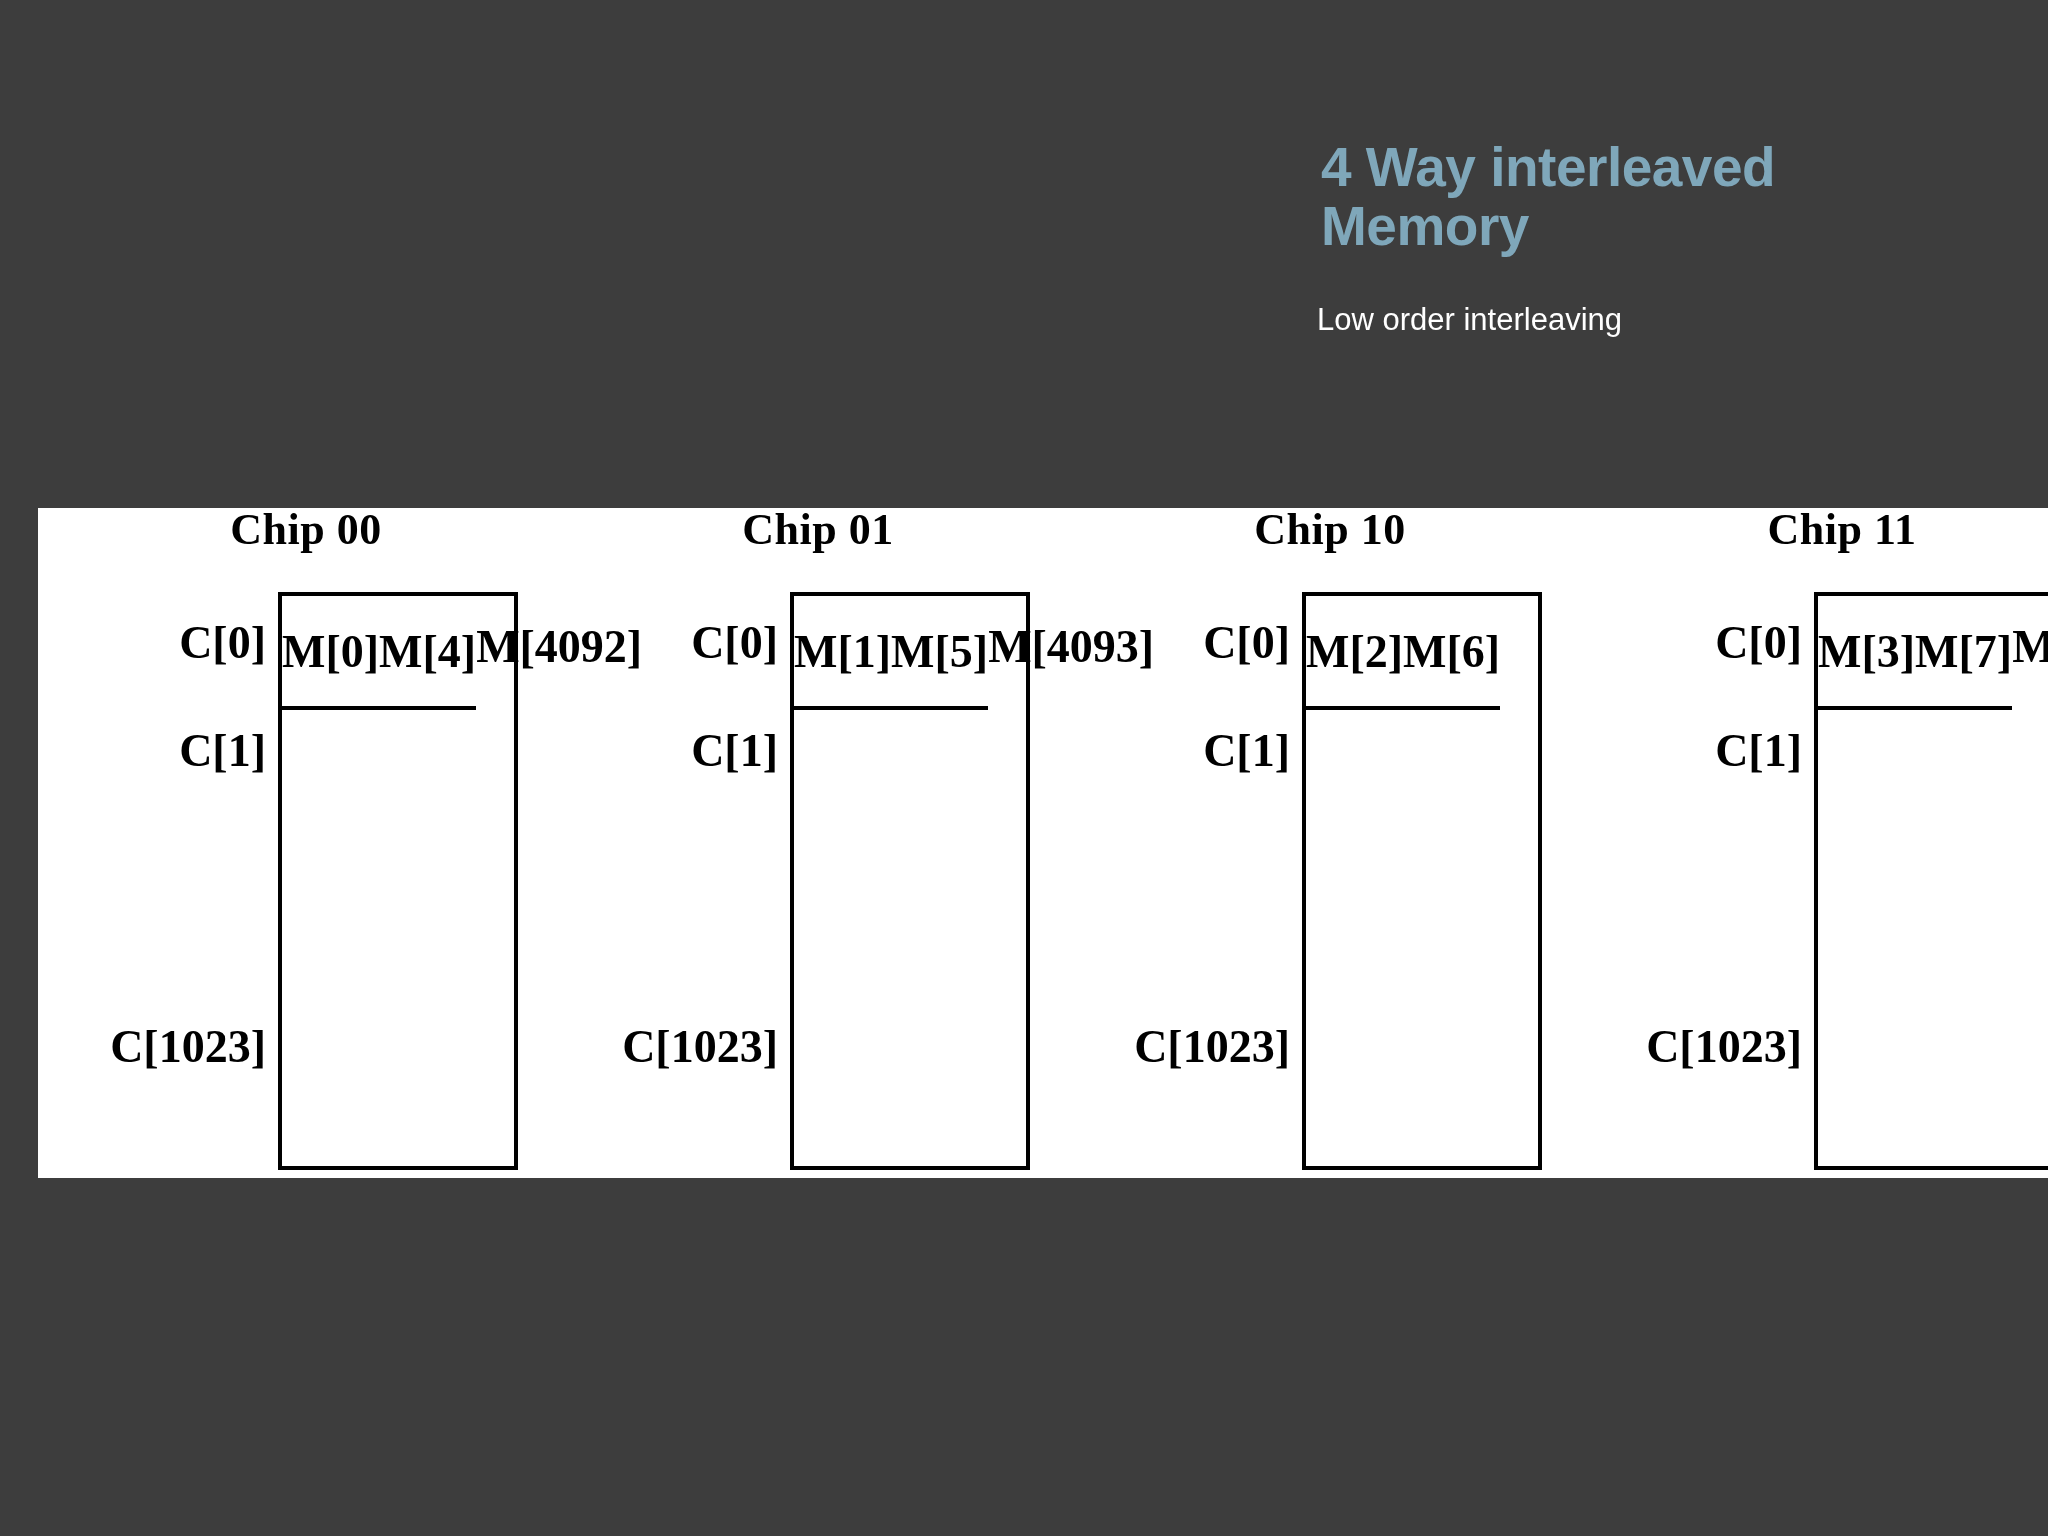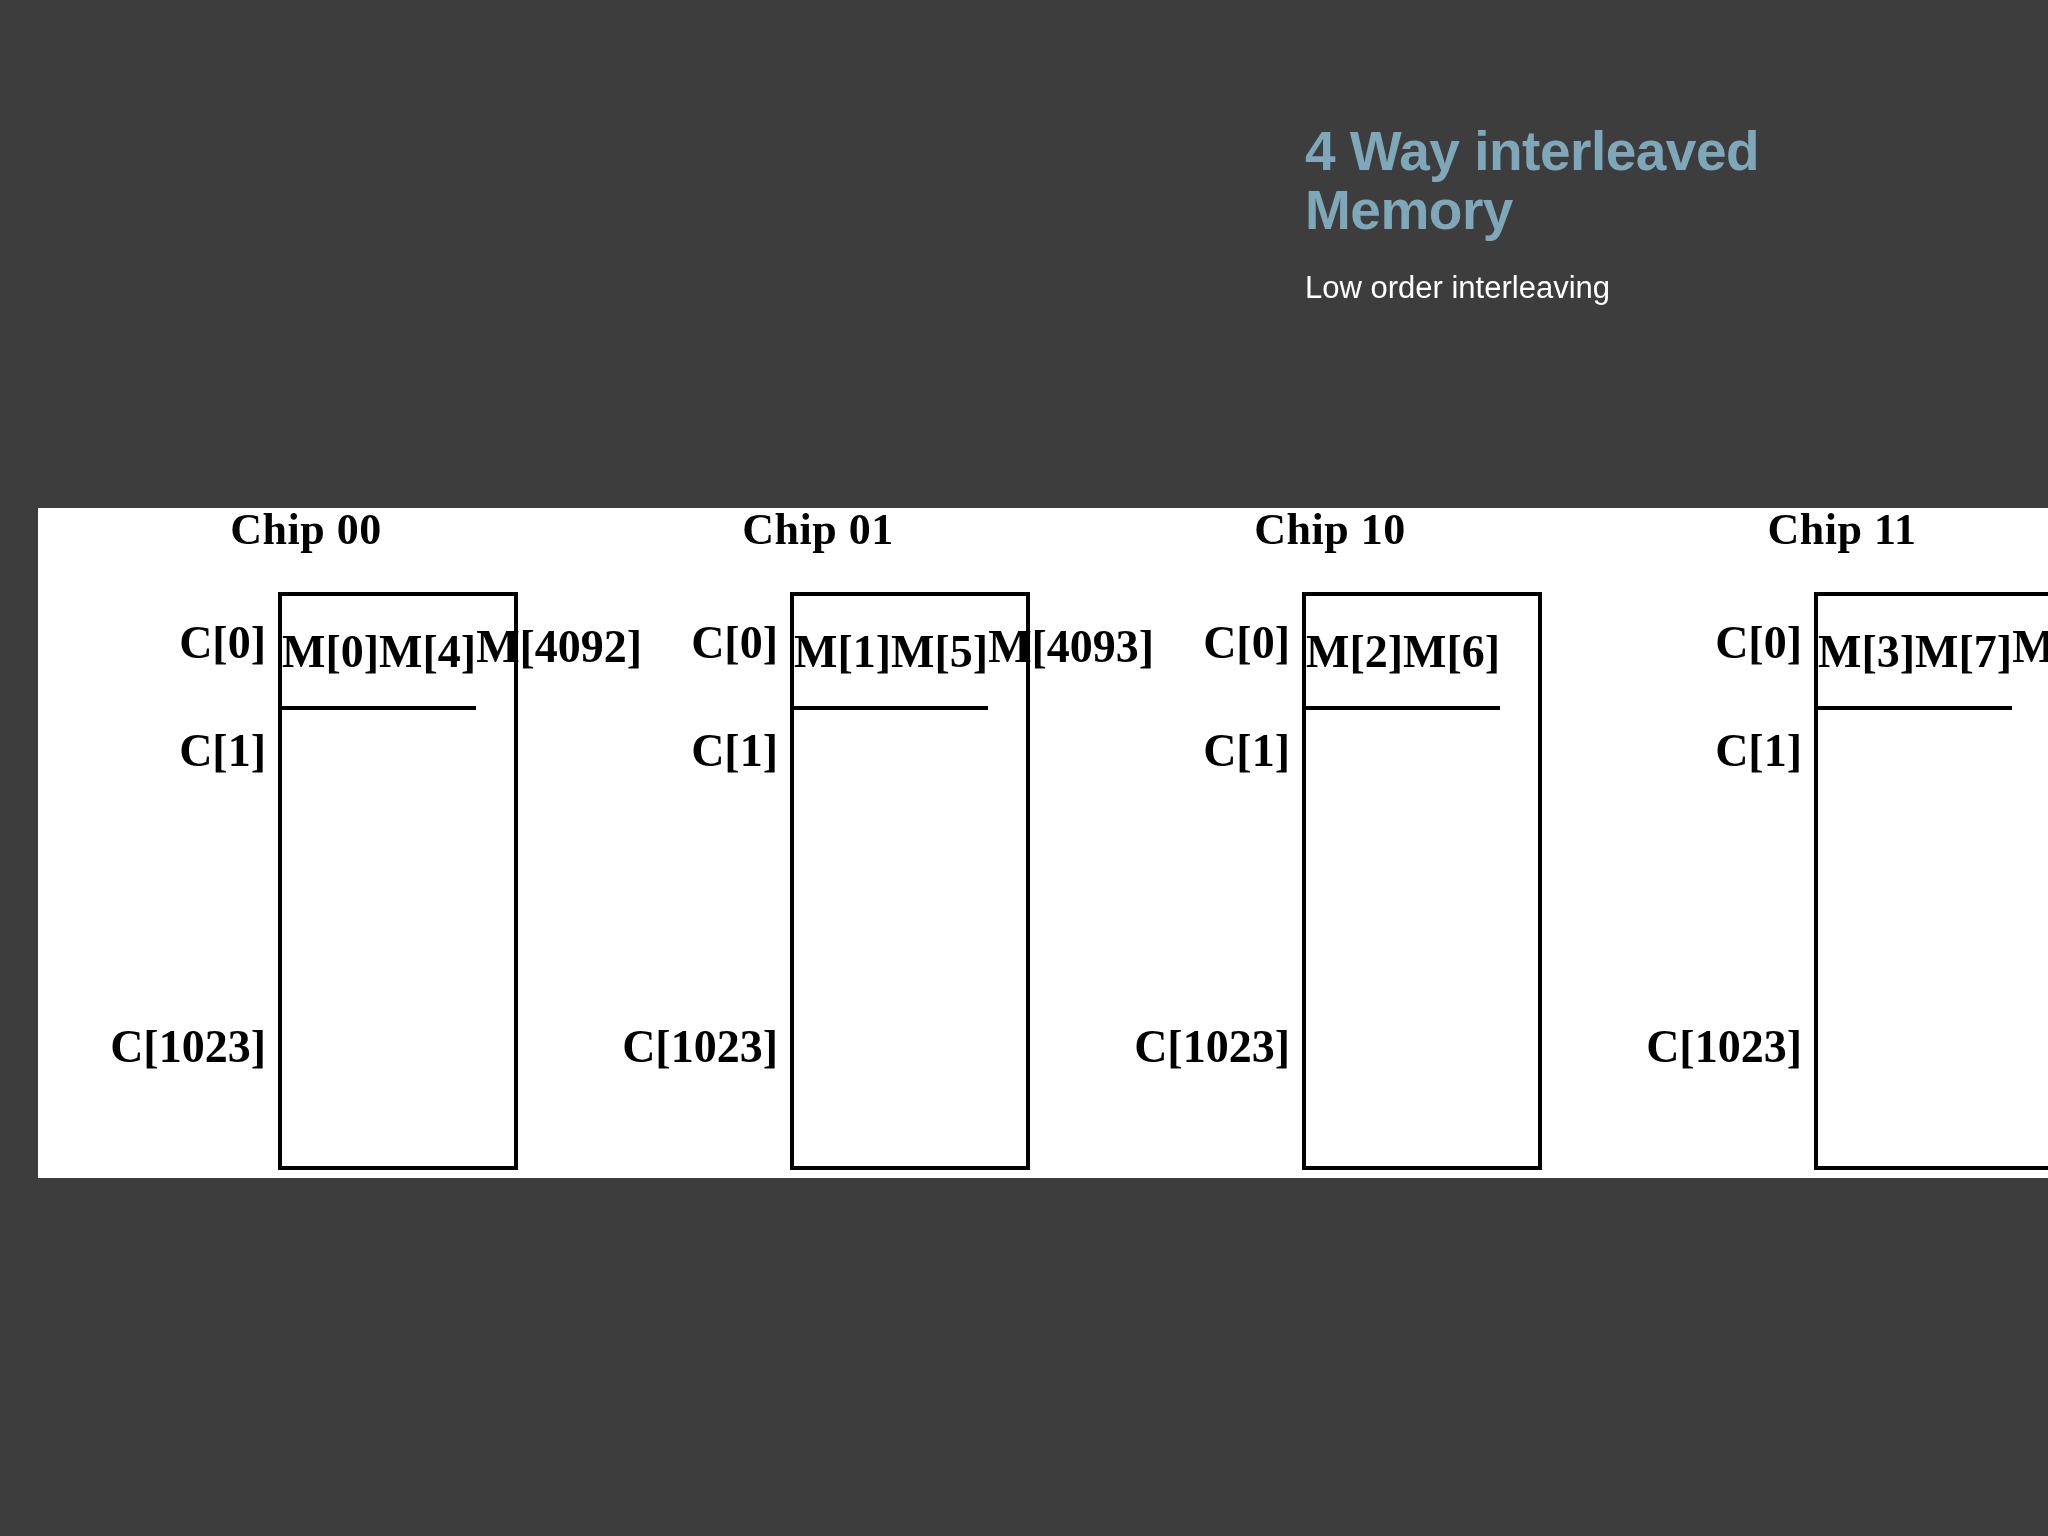--- a/index.html
+++ b/index.html
@@ -23,30 +23,30 @@
     top: 122px;
     width: 560px;
   }
   #slide-title {
     color: #7fa7ba;
     font-family: "Liberation Sans", sans-serif;
     font-weight: bold;
     font-size: 55px;
     line-height: 1.08;
     letter-spacing: -0.5px;
-    margin: 0;
+    margin: 16px;
     white-space: pre-line;
   }
   #slide-subtitle {
     color: #ffffff;
     font-family: "Liberation Sans", sans-serif;
     font-weight: normal;
     font-size: 31px;
     line-height: 1.2;
-    margin: 0;
+    margin: 12px;
     padding-top: 28px;
   }
 
   
   #diagram-panel {
     position: absolute;
     left: 38px;
     top: 508px;
     width: 2010px;
     height: 670px;

